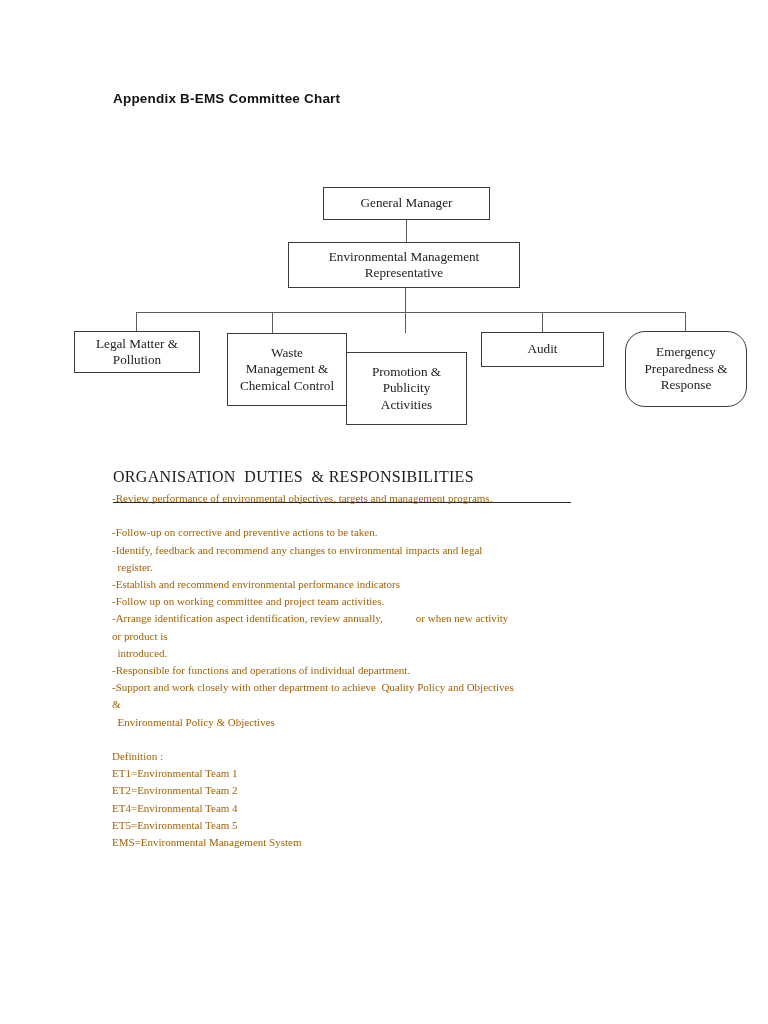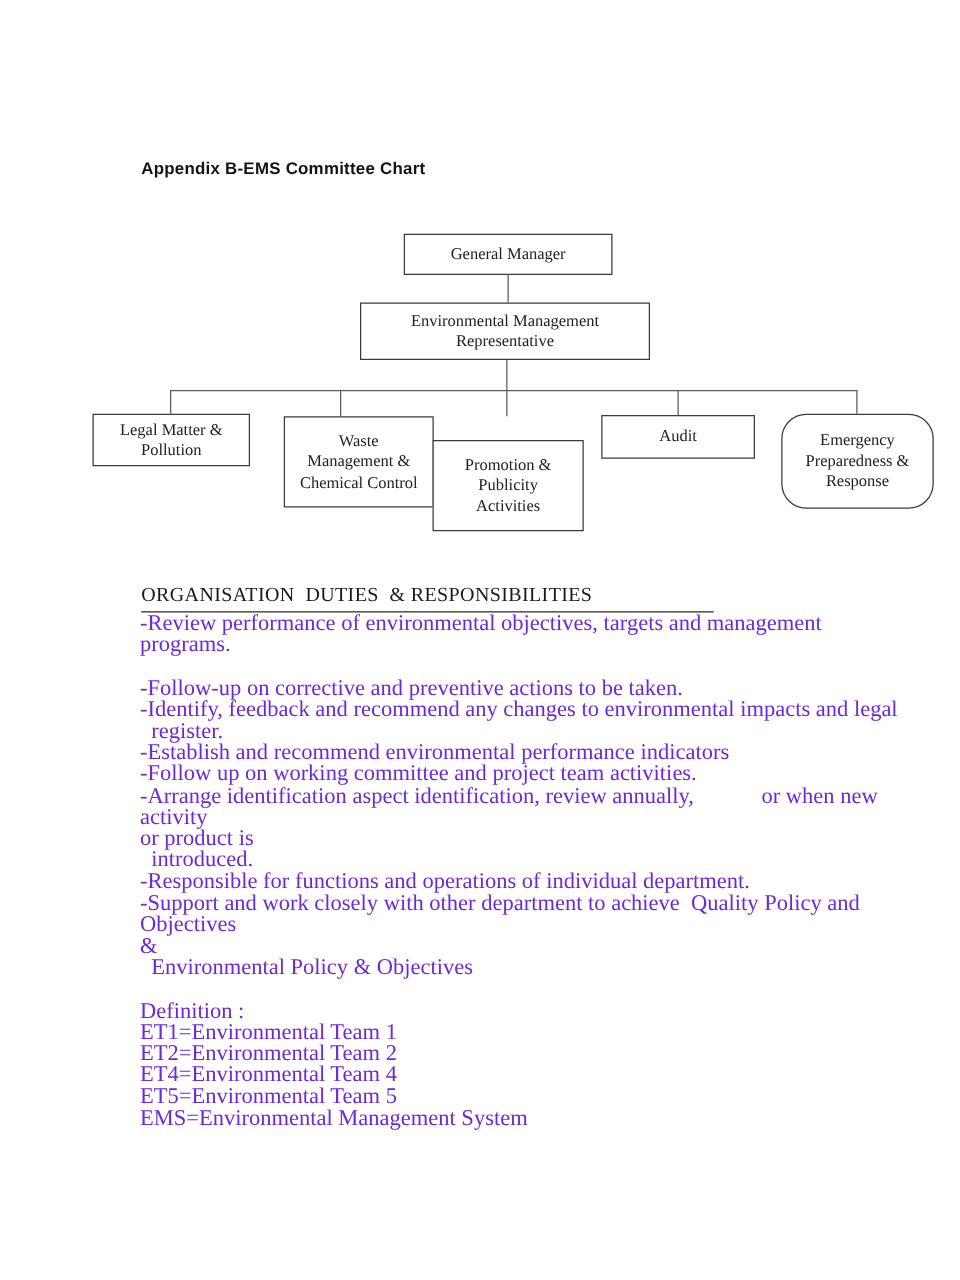--- a/index.html
+++ b/index.html
@@ -14,21 +14,20 @@
   }
   .doc-title {
     position: absolute;
     left: 113px;
     top: 91px;
     font-family: "Liberation Sans", sans-serif;
     font-weight: bold;
     font-size: 13.5px;
     color: #141414;
     letter-spacing: 0.2px;
-    margin-top: 36px;
   }
   
   .node {
     position: absolute;
     border: 1px solid #3b3b3b;
     background: #ffffff;
     display: flex;
     align-items: center;
     justify-content: center;
     text-align: center;
@@ -57,40 +56,40 @@
   .cl-d3 { left: 405px; top: 312px; width: 1px; height: 21px; }
   .cl-d4 { left: 542px; top: 312px; width: 1px; height: 20px; }
   .cl-d5 { left: 685px; top: 312px; width: 1px; height: 19px; }
   
   .section-heading-wrap {
     position: absolute;
     left: 113px;
     top: 468px;
     width: 458px;
     border-bottom: 1px solid #2a2a2a;
-    padding-bottom: 3px;
+    padding-bottom: 16px;
   }
   .section-heading {
     font-size: 16px;
     letter-spacing: 0.3px;
     white-space: pre;
     color: #1a1a1a;
   }
   .body-text {
     position: absolute;
     left: 112px;
     top: 490px;
     width: 620px;
   }
   .doc-line {
-    font-size: 18px;
+    font-size: 11px;
     line-height: 17.2px;
     min-height: 17.2px;
     white-space: pre-wrap;
-    color: #6d28d9;
+    color: #a16207;
   }
   .definitions { margin-top: 17.2px; }
 </style>
 </head>
 <body>
 
 <div class="page">
 
   <div class="doc-title">Appendix B-EMS Committee Chart</div>
 

